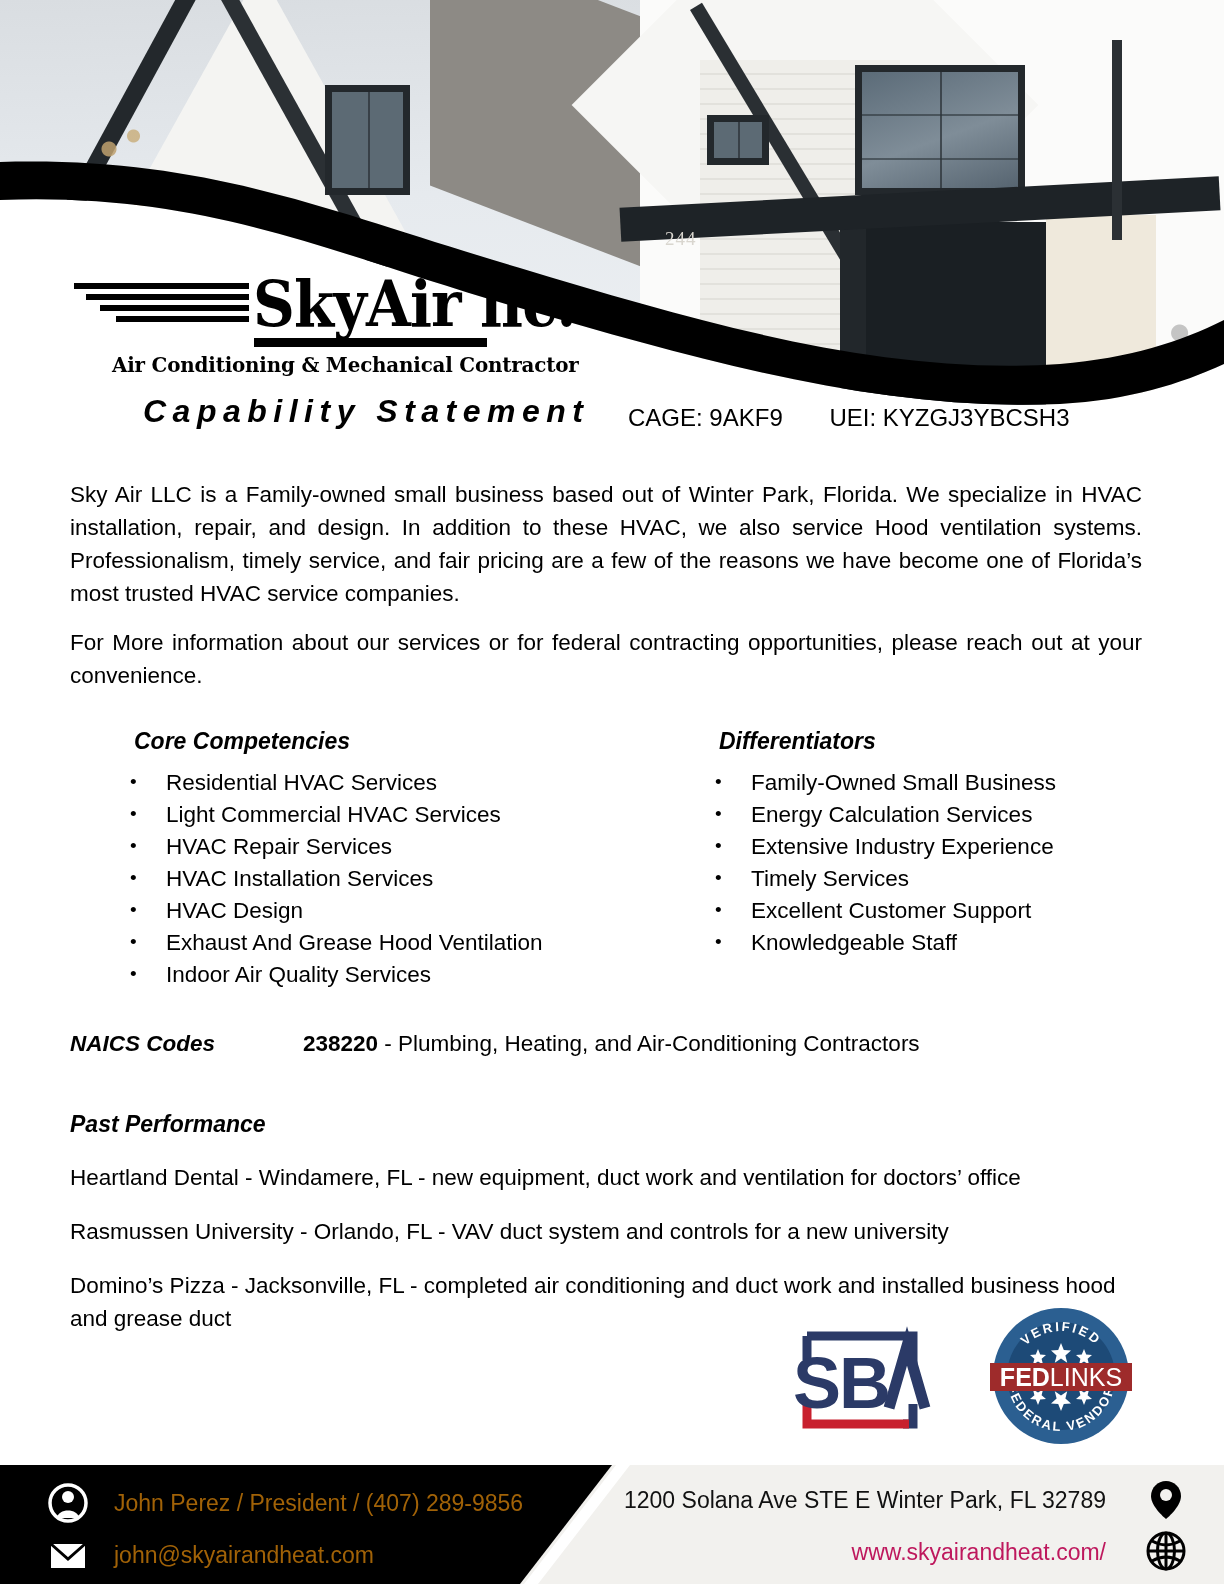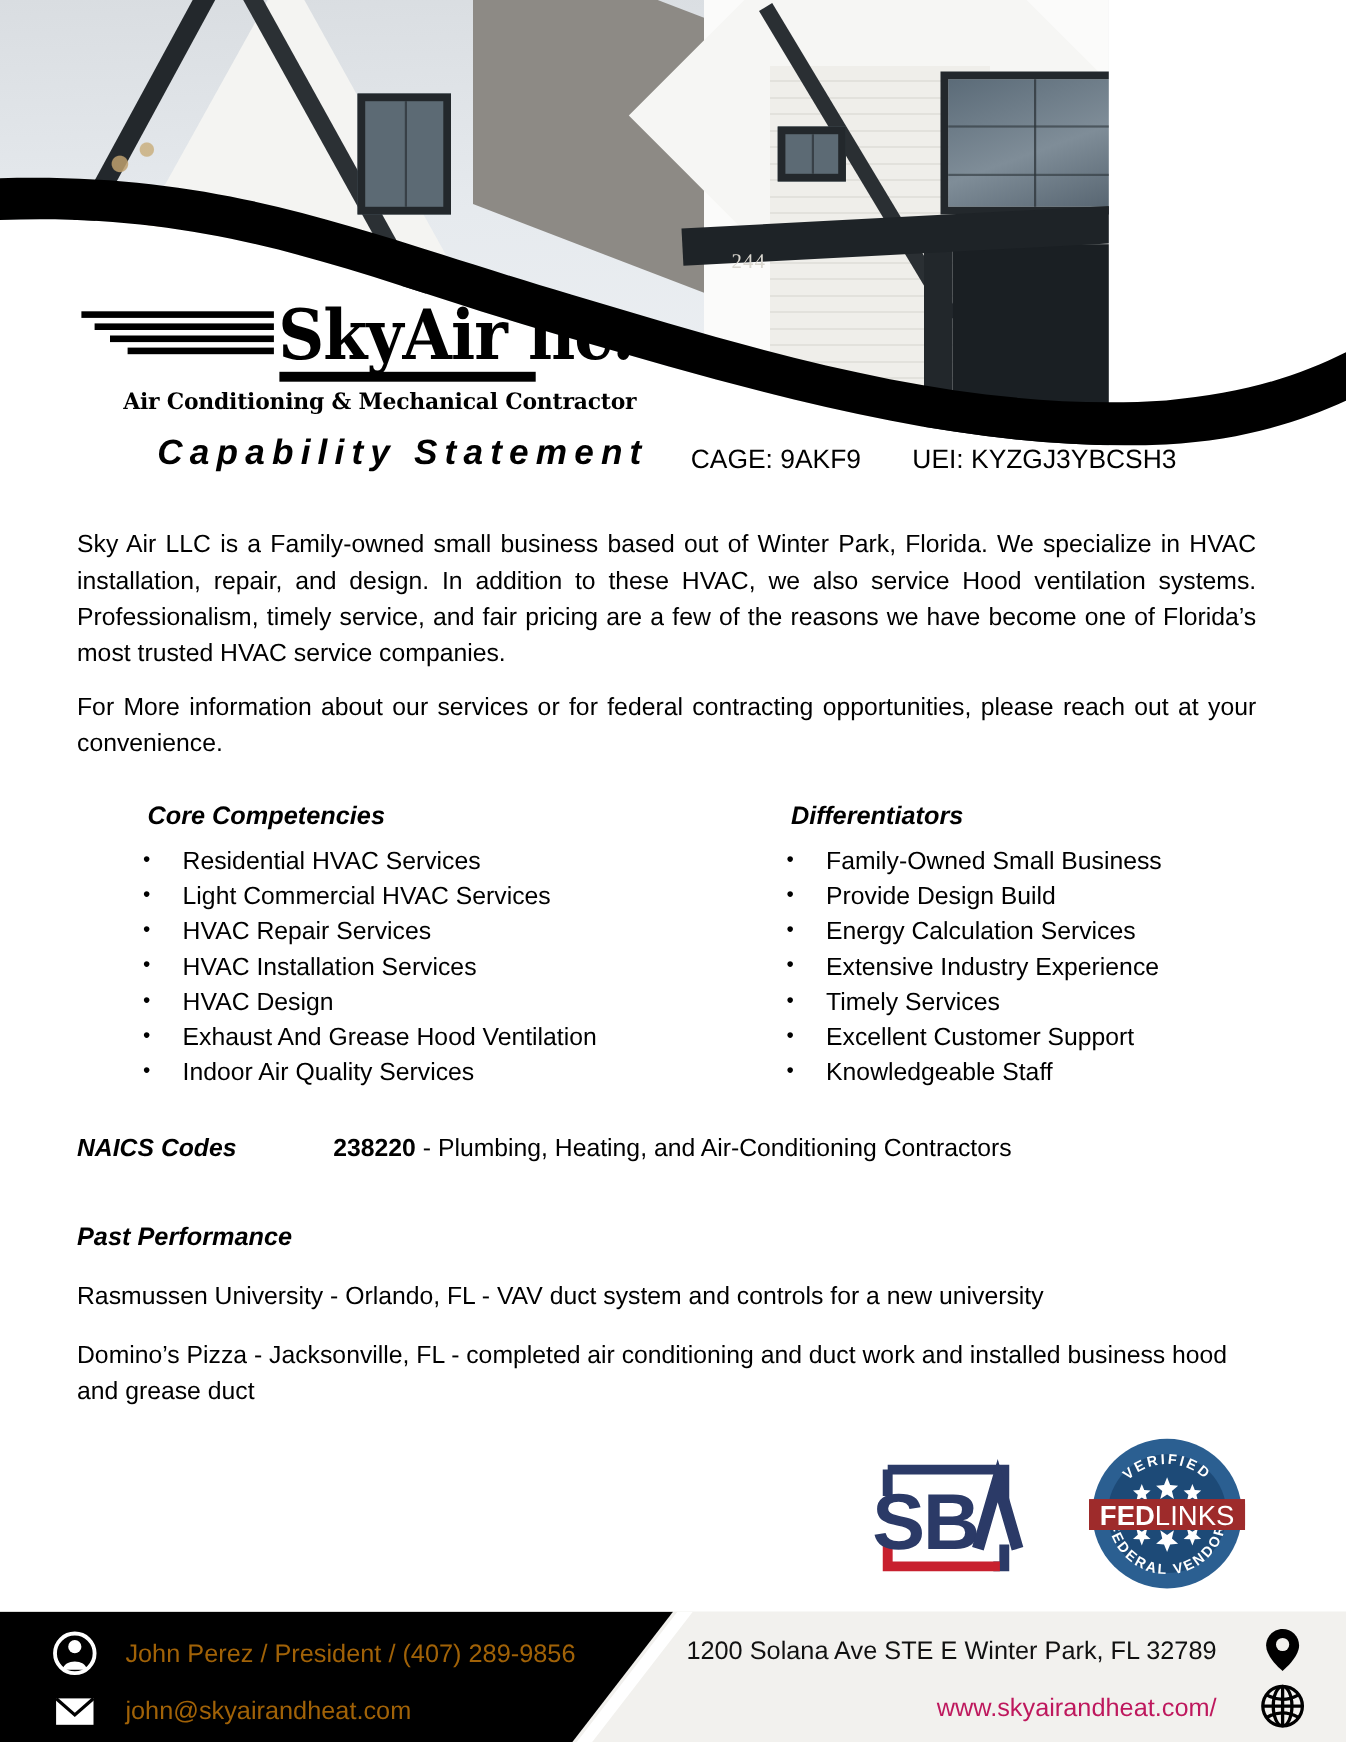--- a/index.html
+++ b/index.html
@@ -16,21 +16,21 @@
     width: 1224px;
     height: 1584px;
     overflow: hidden;
     background: #ffffff;
   }
 
   
   .header-photo {
     position: absolute;
     top: 0; left: 0;
-    width: 1008px;
+    width: 1224px;
     height: 420px;
     overflow: hidden;
   }
   .sky {
     position: absolute;
     inset: 0;
     background: linear-gradient(178deg, #d9dde1 0%, #e6eaee 45%, #eef1f4 100%);
   }
   
   .house-left-gable {
@@ -506,37 +506,37 @@
         <li>HVAC Installation Services</li>
         <li>HVAC Design</li>
         <li>Exhaust And Grease Hood Ventilation</li>
         <li>Indoor Air Quality Services</li>
       </ul>
     </div>
     <div class="col-right">
       <div class="col-head">Differentiators</div>
       <ul class="bullets">
         <li>Family-Owned Small Business</li>
-        <li>Provide Design Build</li>
         <li>Energy Calculation Services</li>
         <li>Extensive Industry Experience</li>
         <li>Timely Services</li>
         <li>Excellent Customer Support</li>
         <li>Knowledgeable Staff</li>
       </ul>
     </div>
   </div>
 
   <div class="naics">
     <span class="naics-label">NAICS Codes</span>
     <span><span class="naics-code">238220</span><span> - Plumbing, Heating, and Air-Conditioning Contractors</span></span>
   </div>
 
   <div class="past">
     <div class="past-head">Past Performance</div>
+    <p>Heartland Dental - Windamere, FL - new equipment, duct work and ventilation for doctors’ office</p>
     <p>Rasmussen University - Orlando, FL - VAV duct system and controls for a new university</p>
     <p>Domino’s Pizza - Jacksonville, FL - completed air conditioning and duct work and installed business hood and grease duct</p>
   </div>
 
   <div class="badges">
 
     <div class="sba">
       <svg viewBox="0 0 150 128" width="150" height="128">
 
         <path d="M22,24 L128,24 L128,54" fill="none" stroke="#2b3a67" stroke-width="9"></path>

